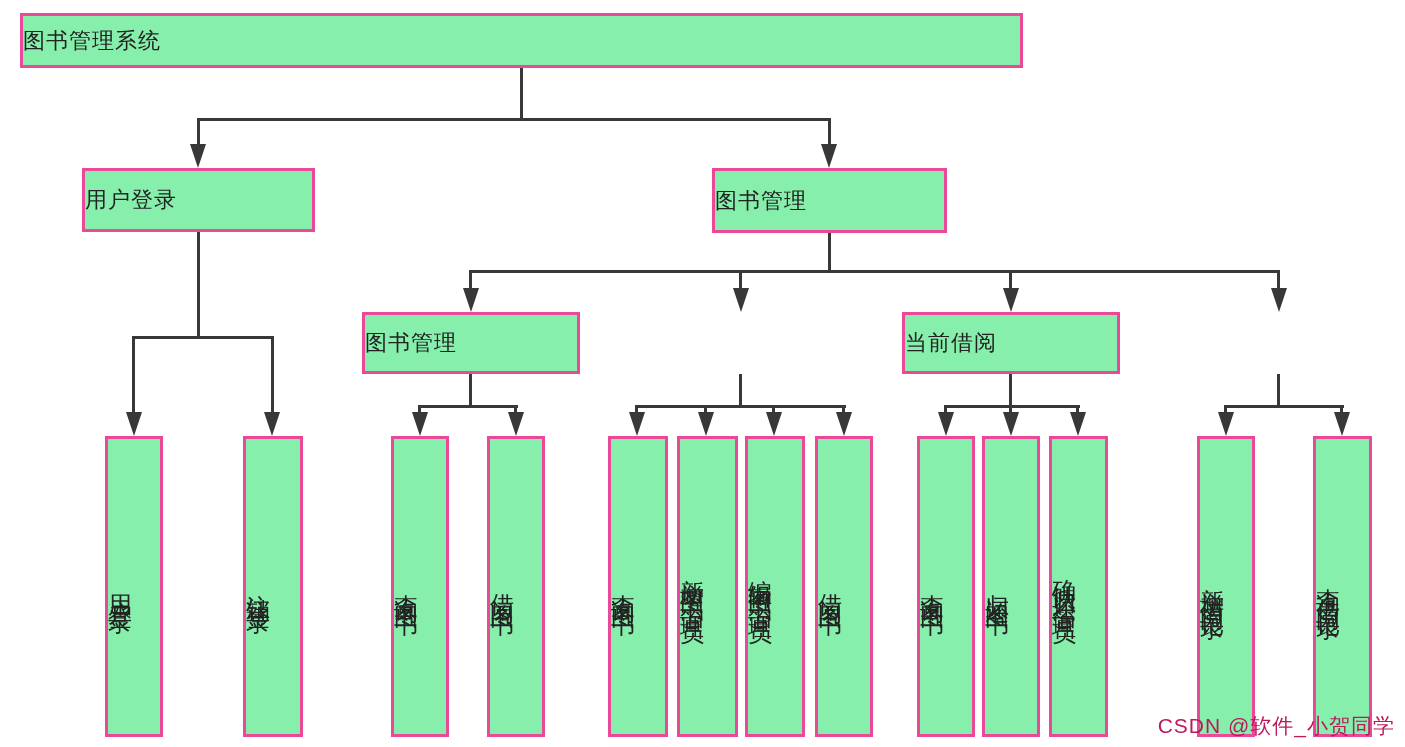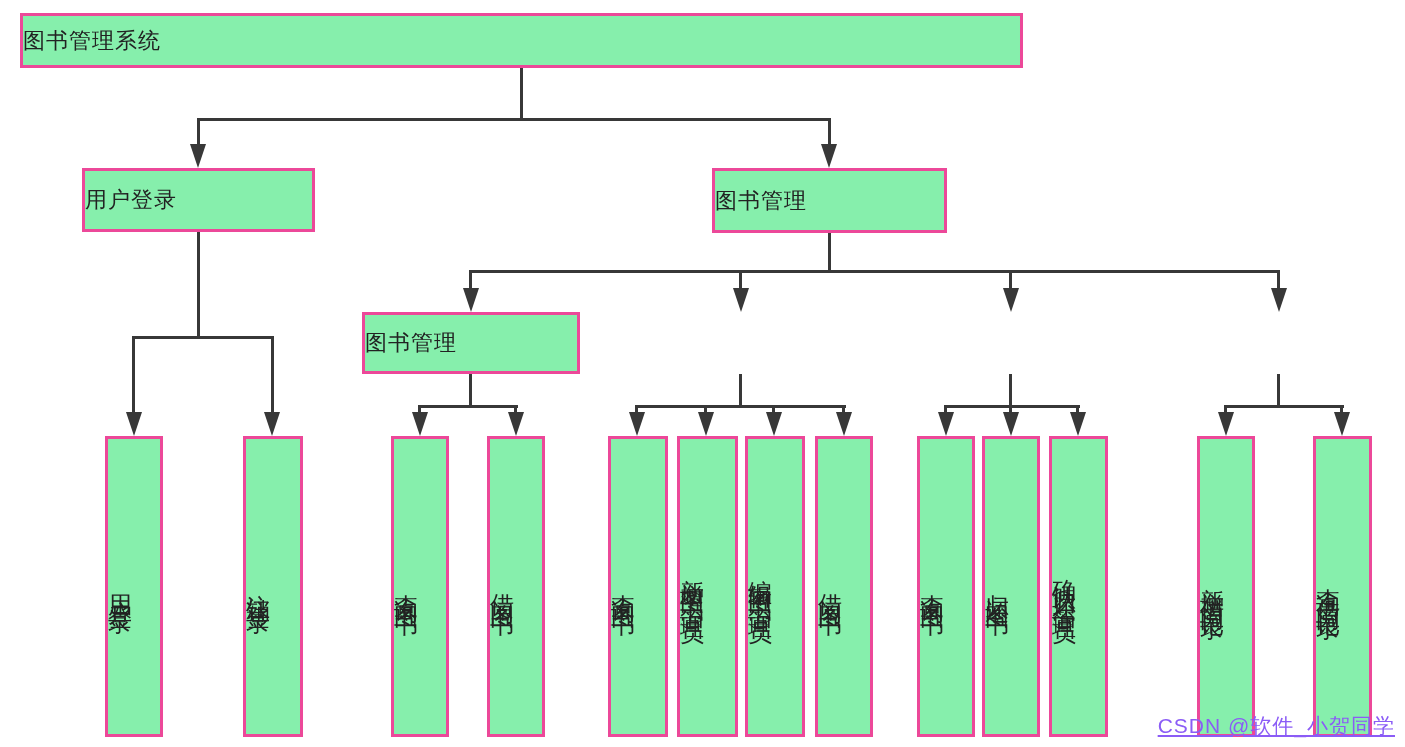--- a/index.html
+++ b/index.html
@@ -12,22 +12,22 @@
     display:flex;align-items:center;color:#222;
   }
   .hbox{font-size:22px;letter-spacing:1px;}
   .leaf{font-size:24px;}
   .vtext{writing-mode:vertical-rl;text-orientation:mixed;letter-spacing:6px;line-height:1;}
   .vl{position:absolute;width:3px;background:#383838;}
   .hl{position:absolute;height:3px;background:#383838;}
   .ar{position:absolute;width:0;height:0;border-left:8px solid transparent;
       border-right:8px solid transparent;border-top:24px solid #383838;}
   .watermark{
-    position:absolute;top:712px;right:10px;font-size:21px;color:#8b5cf6;
-    z-index:5;letter-spacing:1px;white-space:nowrap;text-decoration:underline;
+    position:absolute;top:712px;right:10px;font-size:21px;color:#be185d;
+    z-index:5;letter-spacing:1px;white-space:nowrap;
   }
 </style>
 </head>
 <body>
 
 <div class="canvas">
 
   <div class="vl" style="left:520px;top:68px;height:50px"></div>
   <div class="hl" style="left:197px;top:118px;width:634px"></div>
   <div class="vl" style="left:197px;top:118px;height:28px"></div>
@@ -94,20 +94,23 @@
   <div class="box hbox" style="left:82px;top:168px;width:233px;height:64px">
     <span>用户登录</span>
   </div>
   <div class="box hbox" style="left:712px;top:168px;width:235px;height:65px">
     <span>图书管理</span>
   </div>
 
   <div class="box hbox" style="left:362px;top:312px;width:218px;height:62px">
     <span>图书管理</span>
   </div>
+  <div class="box hbox" style="left:902px;top:312px;width:218px;height:62px">
+    <span>当前借阅</span>
+  </div>
 
   <div class="box leaf" style="left:105px;top:436px;width:58px;height:301px">
     <span class="vtext">用户登录</span>
   </div>
   <div class="box leaf" style="left:243px;top:436px;width:60px;height:301px">
     <span class="vtext">注销登录</span>
   </div>
 
   <div class="box leaf" style="left:391px;top:436px;width:58px;height:301px">
     <span class="vtext">查询图书</span>

